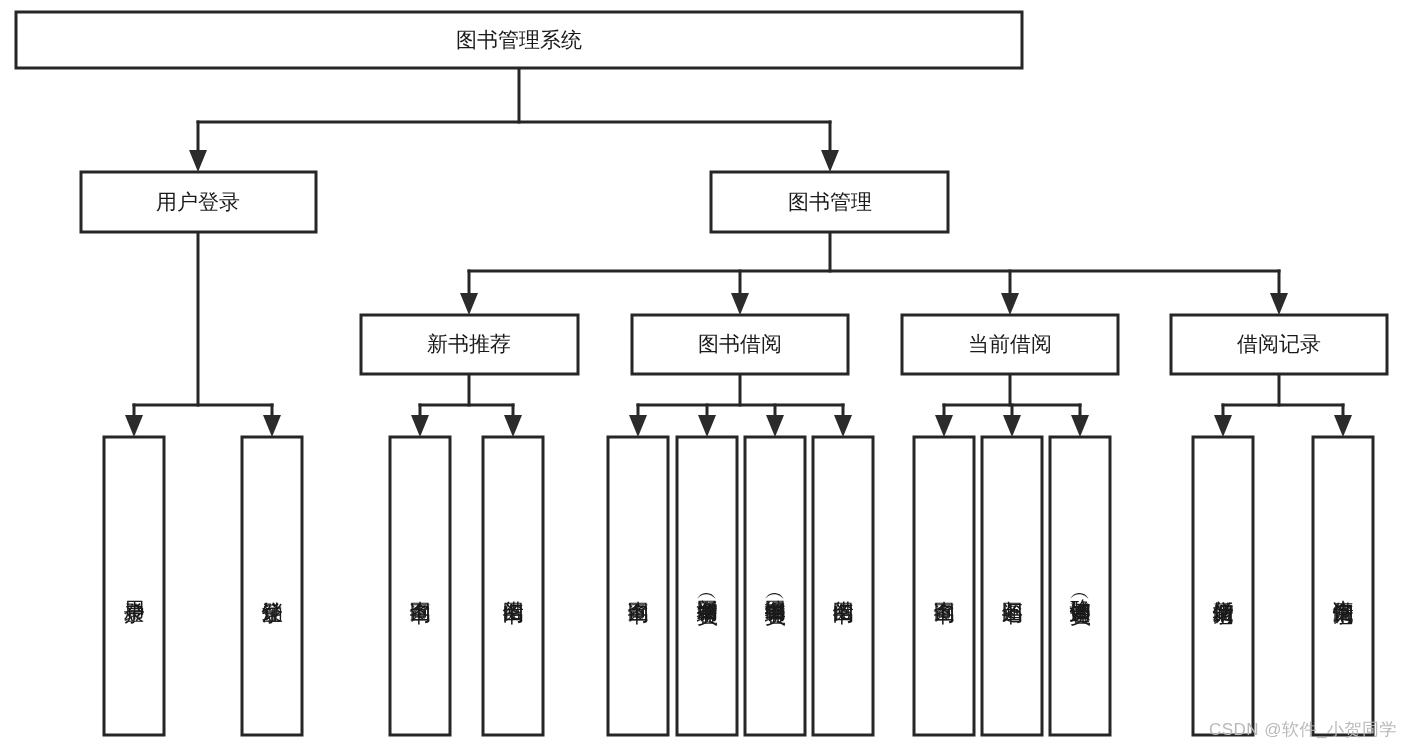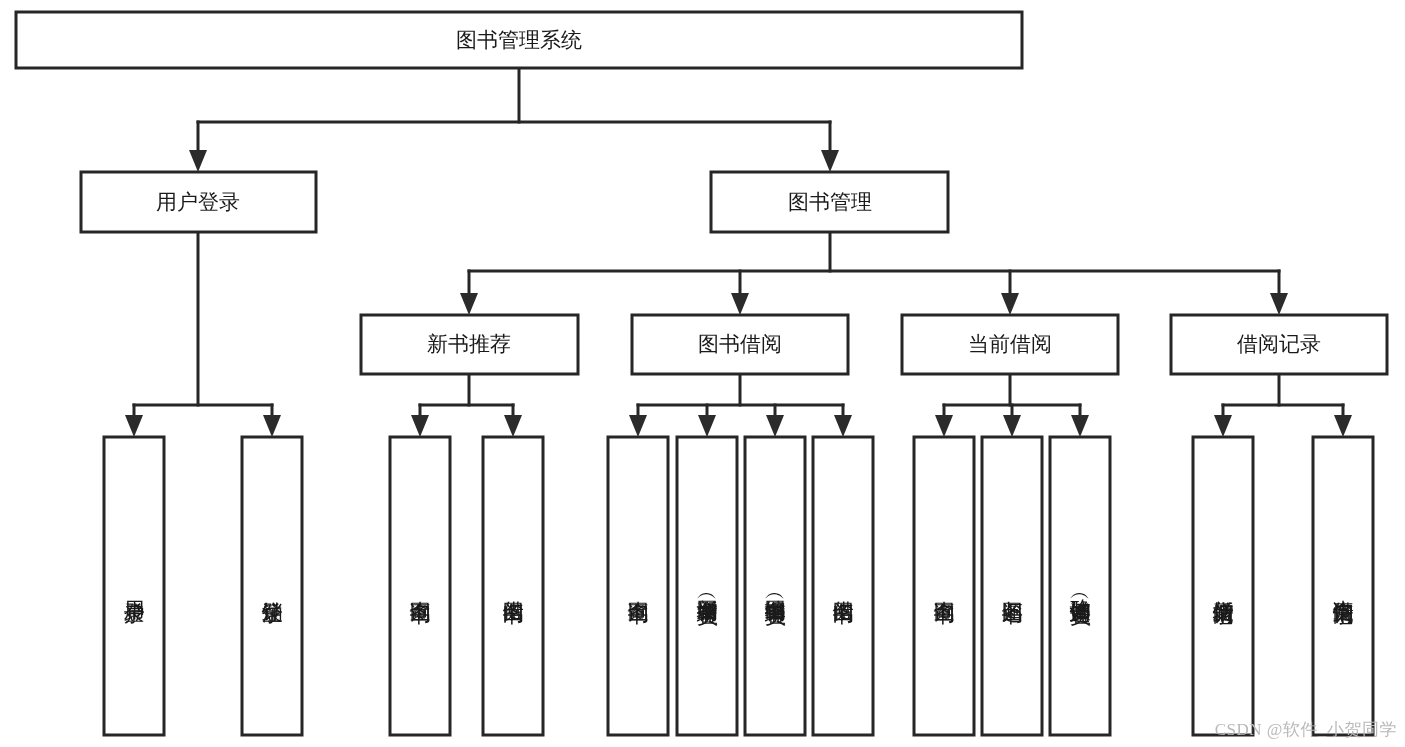--- a/index.html
+++ b/index.html
@@ -60,21 +60,21 @@
     writing-mode: vertical-rl;
     text-orientation: upright;
     letter-spacing: 1px;
     white-space: nowrap;
     pointer-events: none;
   }
   .watermark {
     position: absolute;
     right: 8px;
     bottom: 6px;
-    font-family: Liberation Serif, serif;
+    font-family: Liberation Sans, sans-serif;
     font-size: 17px;
     color: #b9b9b9;
     letter-spacing: 0.5px;
     white-space: nowrap;
   }
 </style>
 </head>
 <body>
 
 <div id="diagram-root">

